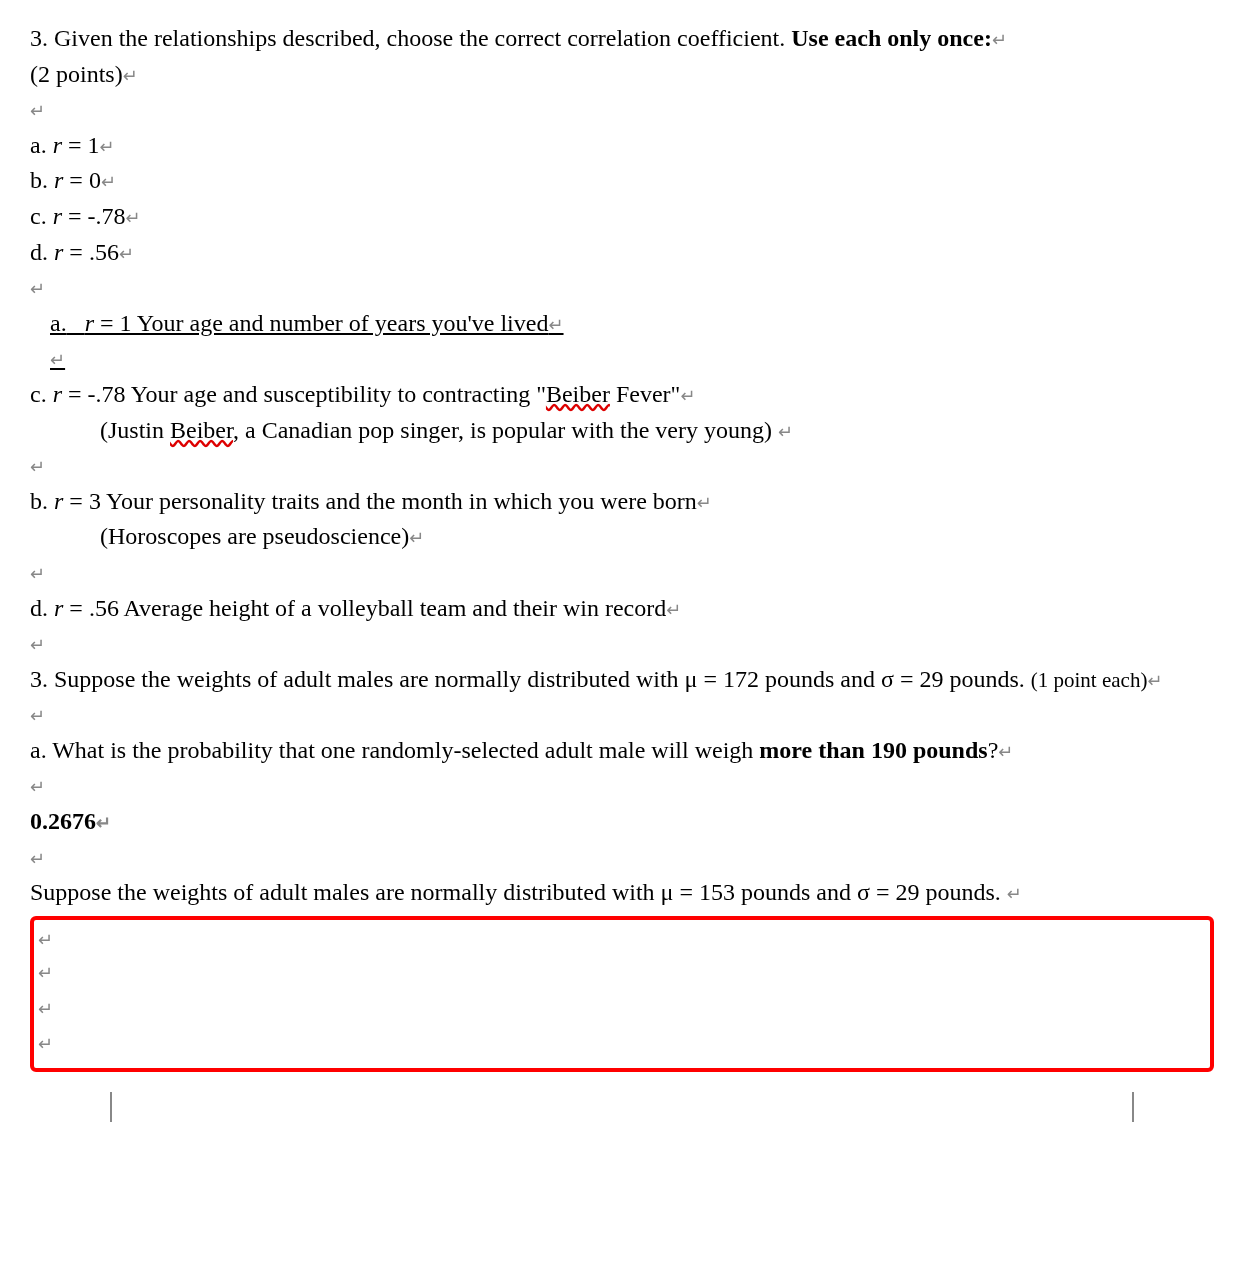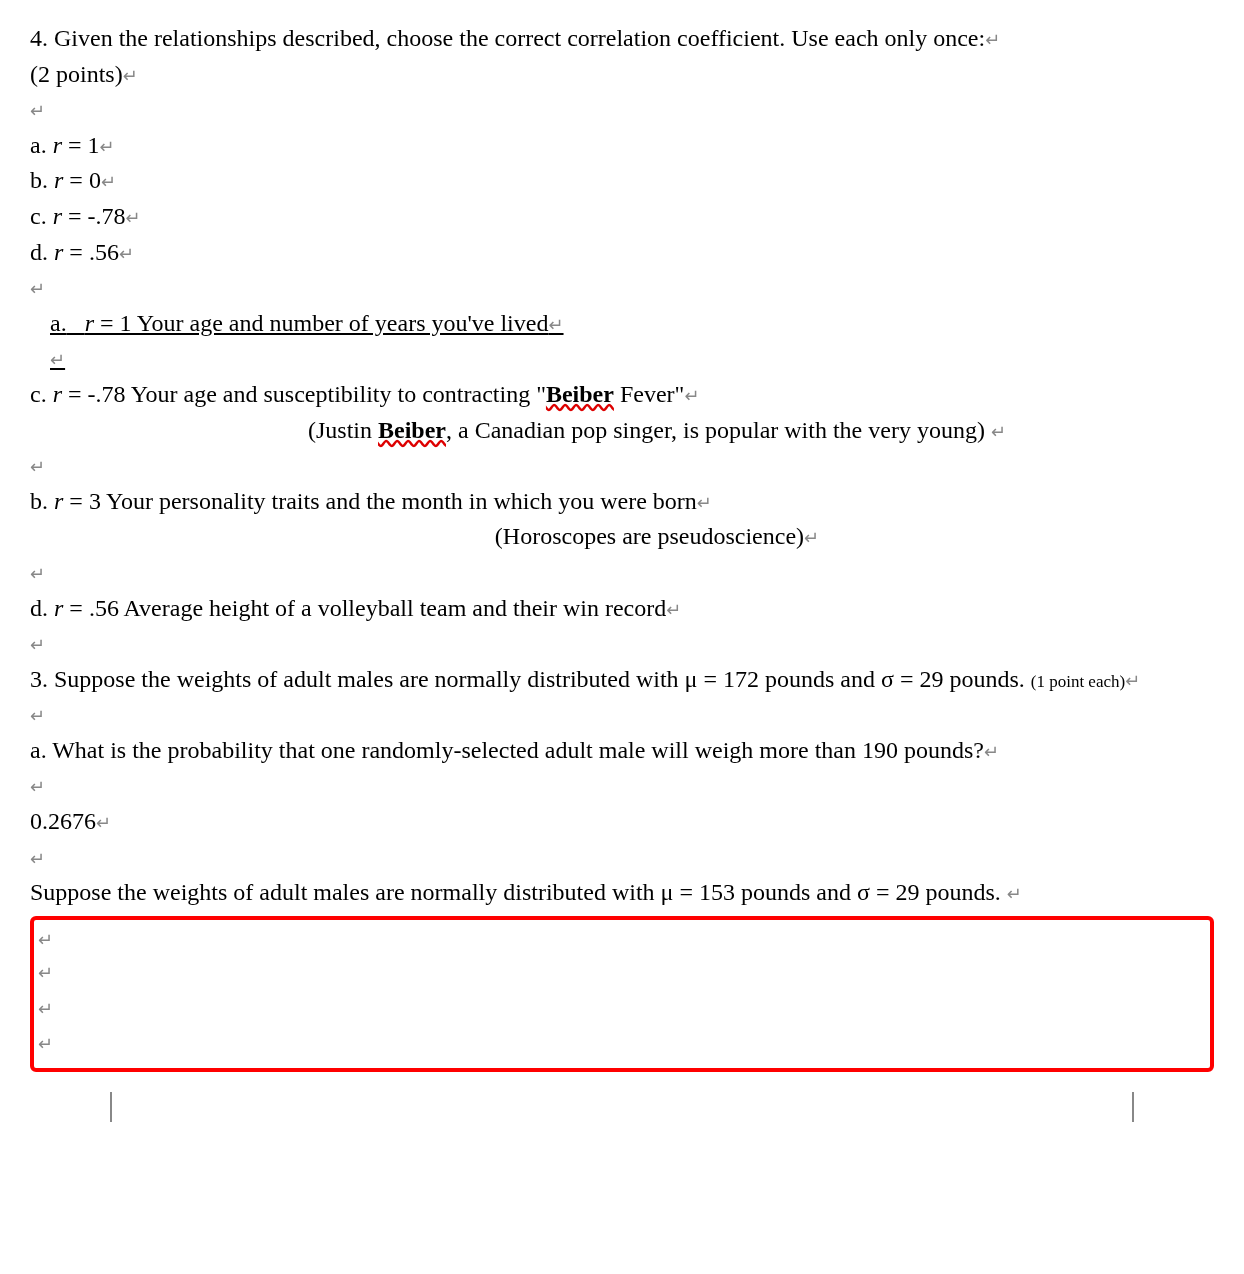--- a/index.html
+++ b/index.html
@@ -14,41 +14,39 @@
     .line {
       line-height: 1.4;
       margin: 2px 0;
     }
     .pilcrow {
       color: #888;
       font-size: 18px;
       vertical-align: middle;
     }
     .bold {
-      font-weight: normal;
+      font-weight: bold;
     }
     .italic {
       font-style: italic;
     }
     .indent {
       padding-left: 20px;
       text-decoration: underline;
     }
     .indent2 {
       padding-left: 70px;
-      text-align: center;
     }
     .squiggle {
       text-decoration: underline;
       text-decoration-style: wavy;
       text-decoration-color: #d00;
-      font-weight: bold;
     }
     .small {
-      font-size: 17px;
+      font-size: 21px;
     }
     .red-box {
       border: 4px solid #ff0000;
       border-radius: 6px;
       padding: 6px 4px;
       margin-top: 6px;
     }
     .footer-bars {
       display: flex;
       justify-content: space-between;
@@ -58,21 +56,21 @@
     .footer-bar {
       width: 2px;
       height: 30px;
       background: #888;
     }
   </style>
 </head>
 <body>
 
 <div class="line">
-  <span>4. Given the relationships described, choose the correct correlation coefficient. </span><span class="bold">Use each only once</span><span class="bold">:</span><span class="pilcrow">↵</span>
+  <span>3. Given the relationships described, choose the correct correlation coefficient. </span><span class="bold">Use each only once</span><span class="bold">:</span><span class="pilcrow">↵</span>
 </div>
 <div class="line">
   <span>(2 points)</span><span class="pilcrow">↵</span>
 </div>
 <div class="line"><span class="pilcrow">↵</span></div>
 
 <div class="line">
   <span>a. </span><span class="italic">r</span><span> = 1</span><span class="pilcrow">↵</span>
 </div>
 <div class="line">

